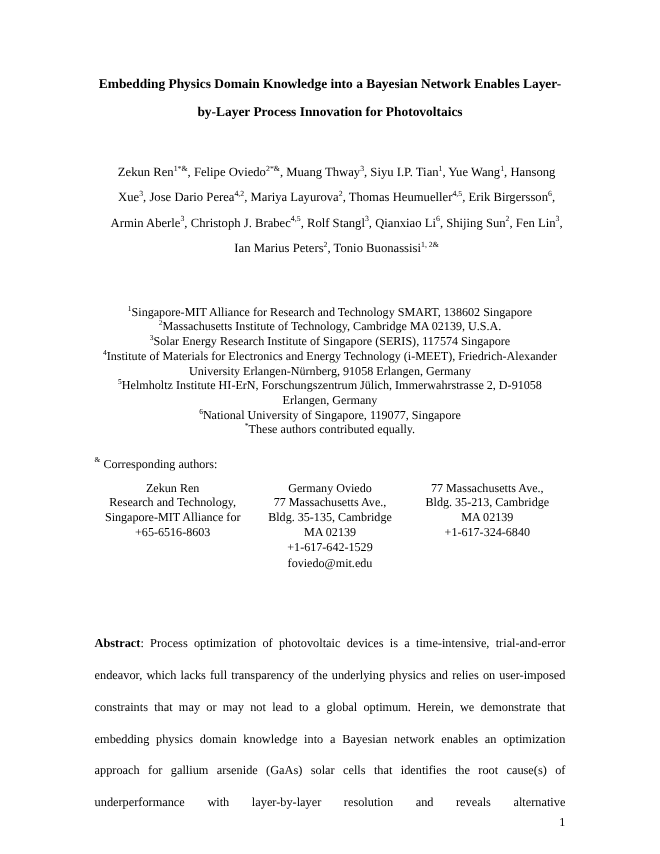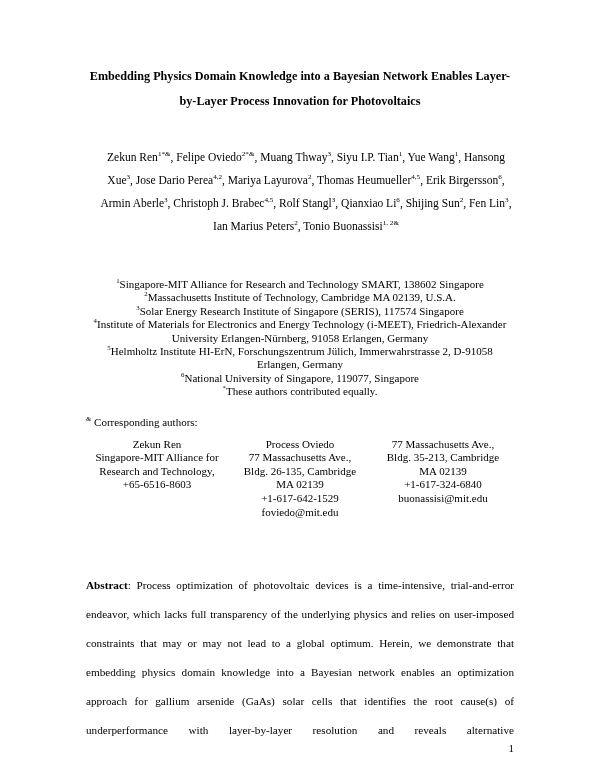--- a/index.html
+++ b/index.html
@@ -81,40 +81,39 @@
     <p><sup>6</sup>National University of Singapore, 119077, Singapore</p>
     <p><sup>*</sup>These authors contributed equally.</p>
   </div>
 
   <p class="corresponding-heading"><sup>&amp;</sup> Corresponding authors:</p>
 
   <div class="contacts">
 
     <div class="contact">
       <div>Zekun Ren</div>
+      <div>Research and Technology,</div>
       <div>Singapore-MIT Alliance for</div>
-      <div>Research and Technology,</div>
       <div>+65-6516-8603</div>
     </div>
 
     <div class="contact">
-      <div>Process Oviedo</div>
+      <div>Germany Oviedo</div>
       <div>77 Massachusetts Ave.,</div>
-      <div>Bldg. 26-135, Cambridge</div>
+      <div>Bldg. 35-135, Cambridge</div>
       <div>MA 02139</div>
       <div>+1-617-642-1529</div>
       <div>foviedo@mit.edu</div>
     </div>
 
     <div class="contact">
       <div>77 Massachusetts Ave.,</div>
       <div>Bldg. 35-213, Cambridge</div>
       <div>MA 02139</div>
       <div>+1-617-324-6840</div>
-      <div>buonassisi@mit.edu</div>
     </div>
 
   </div>
 
   <p class="abstract"><span class="label">Abstract</span><span>: Process optimization of photovoltaic devices is a time-intensive, trial-and-error endeavor, which lacks full transparency of the underlying physics and relies on user-imposed constraints that may or may not lead to a global optimum. Herein, we demonstrate that embedding physics domain knowledge into a Bayesian network enables an optimization approach for gallium arsenide (GaAs) solar cells that identifies the root cause(s) of underperformance with layer-by-layer resolution and reveals alternative</span></p>
 
   <div class="page-number">1</div>
 
 </div>
 

